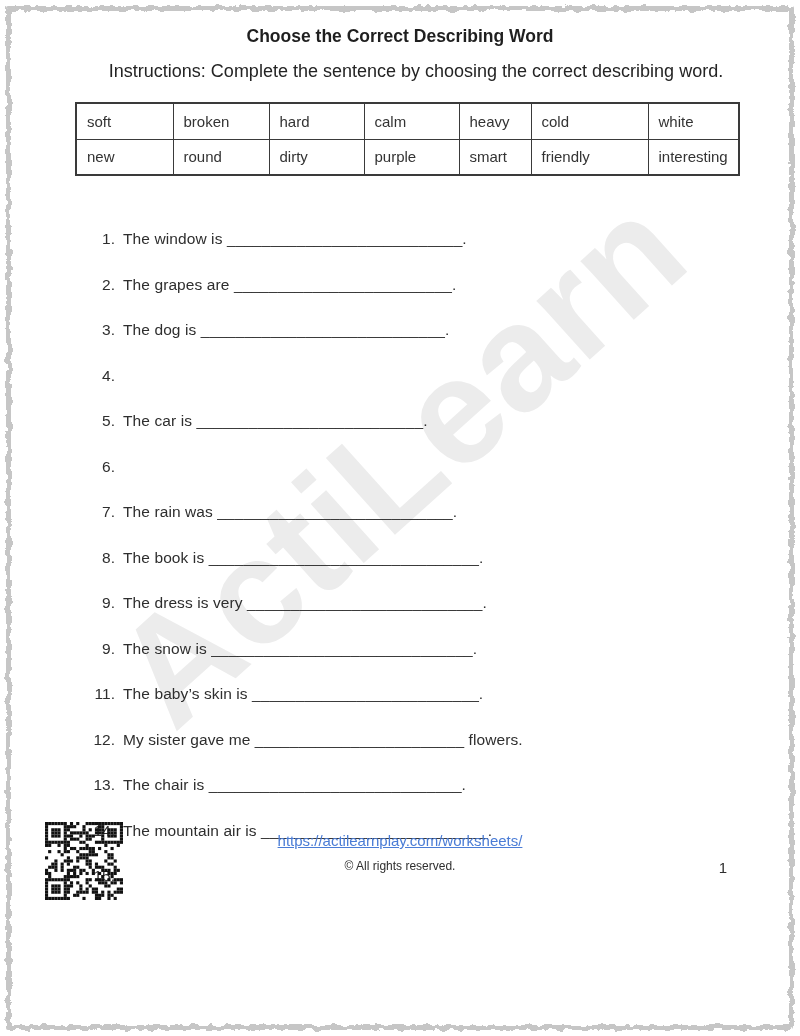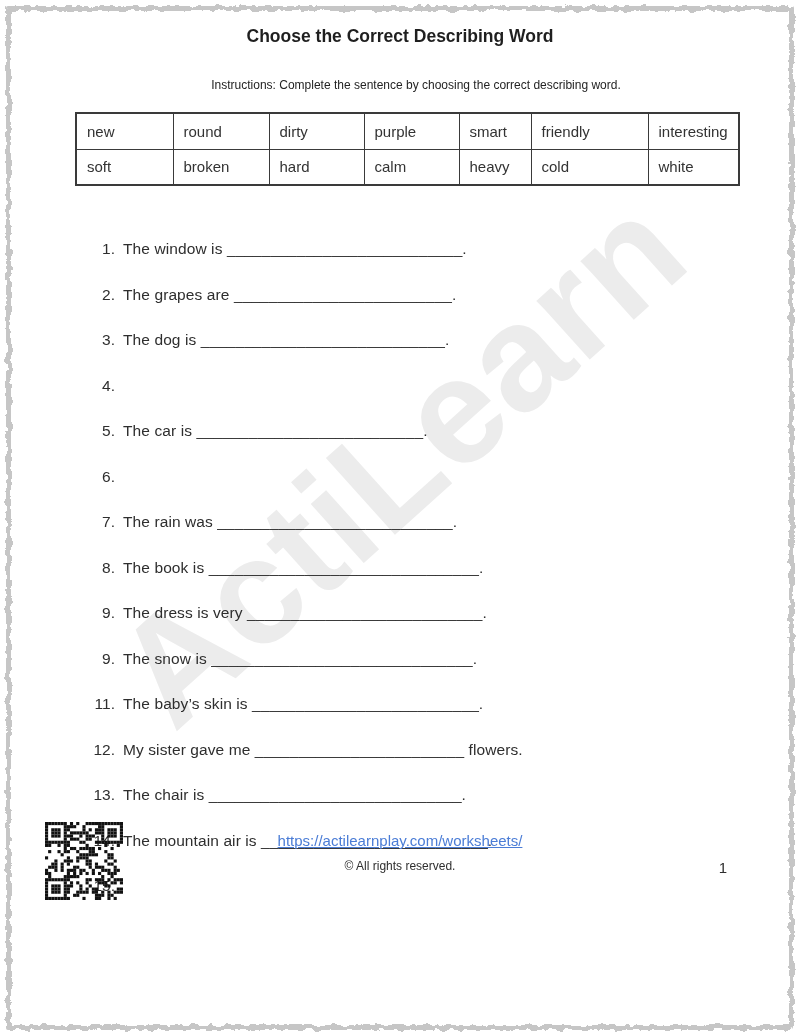--- a/index.html
+++ b/index.html
@@ -20,21 +20,21 @@
   .watermark {
     position:absolute; left:50%; top:44.5%;
     transform:translate(-50%,-50%) rotate(-42deg);
     font-size:150px; font-weight:600; letter-spacing:1px;
     color:#ececec; white-space:nowrap; z-index:0; user-select:none;
   }
 
   .content { position:relative; z-index:1; padding-top:26px; }
 
   .title { text-align:center; font-size:17.5px; font-weight:600; color:#1f1f1f; }
-  .instructions { text-align:center; font-size:12px; font-weight:400; color:#242424; margin-top:31px;padding-left:32px; }
+  .instructions { text-align:center; font-size:18px; font-weight:400; color:#242424; margin-top:14px;padding-left:32px; }
 
   table.wordbank {
     border-collapse:collapse; margin:20px 0 0 75px;
     table-layout:fixed; width:663px;
     border:2px solid #3a3a3a;
   }
   table.wordbank td {
     border:1.5px solid #3a3a3a; height:36px;
     padding:0 0 0 10px; font-size:15px; color:#333; vertical-align:middle;
   }
@@ -80,36 +80,36 @@
         <col style="width:97px">
           <col style="width:96px">
           <col style="width:95px">
         <col style="width:95px">
           <col style="width:72px">
           <col style="width:117px">
         <col style="width:91px">
       </colgroup>
       <tbody>
         <tr>
+          <td>soft</td>
+          <td>broken</td>
+          <td>hard</td>
+          <td>calm</td>
+          <td>heavy</td>
+          <td>cold</td>
+          <td>white</td>
+        </tr>
+        <tr>
           <td>new</td>
           <td>round</td>
           <td>dirty</td>
           <td>purple</td>
           <td>smart</td>
           <td>friendly</td>
           <td>interesting</td>
-        </tr>
-        <tr>
-          <td>soft</td>
-          <td>broken</td>
-          <td>hard</td>
-          <td>calm</td>
-          <td>heavy</td>
-          <td>cold</td>
-          <td>white</td>
         </tr>
       </tbody>
     </table>
 
     <ol class="questions">
       <li>
           <span class="qnum">1.</span>
           <span class="qtext">The window is ___________________________.</span>
         </li>
       <li>

